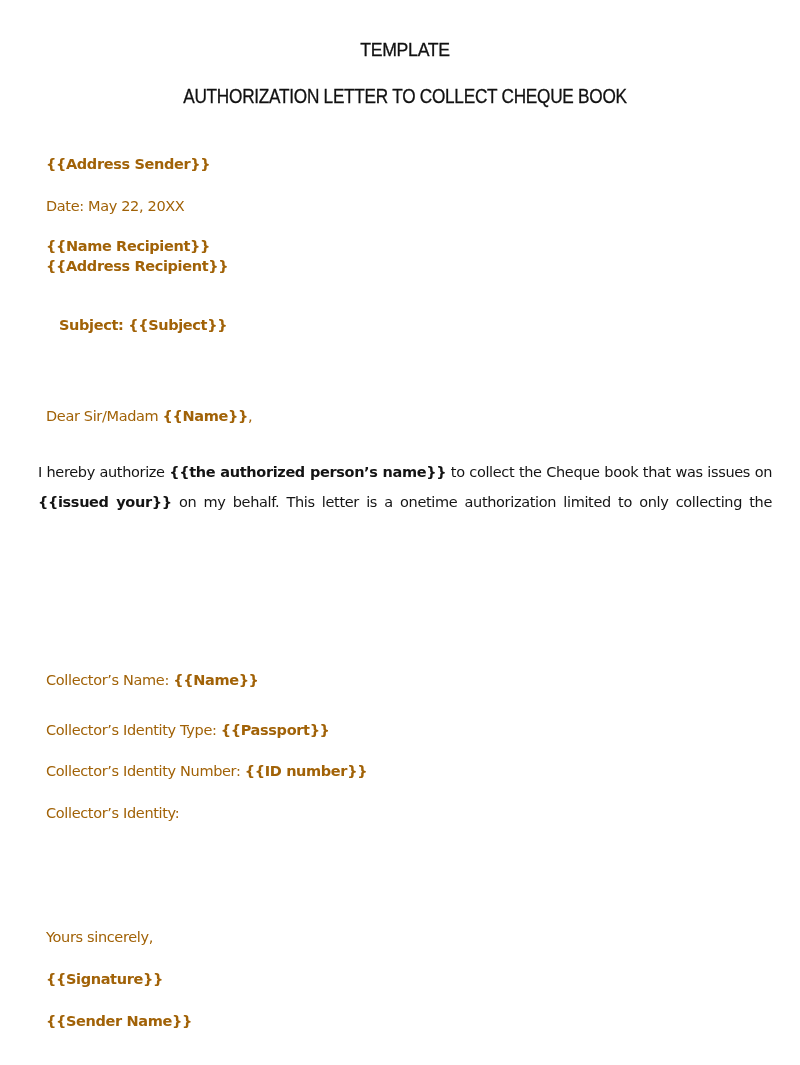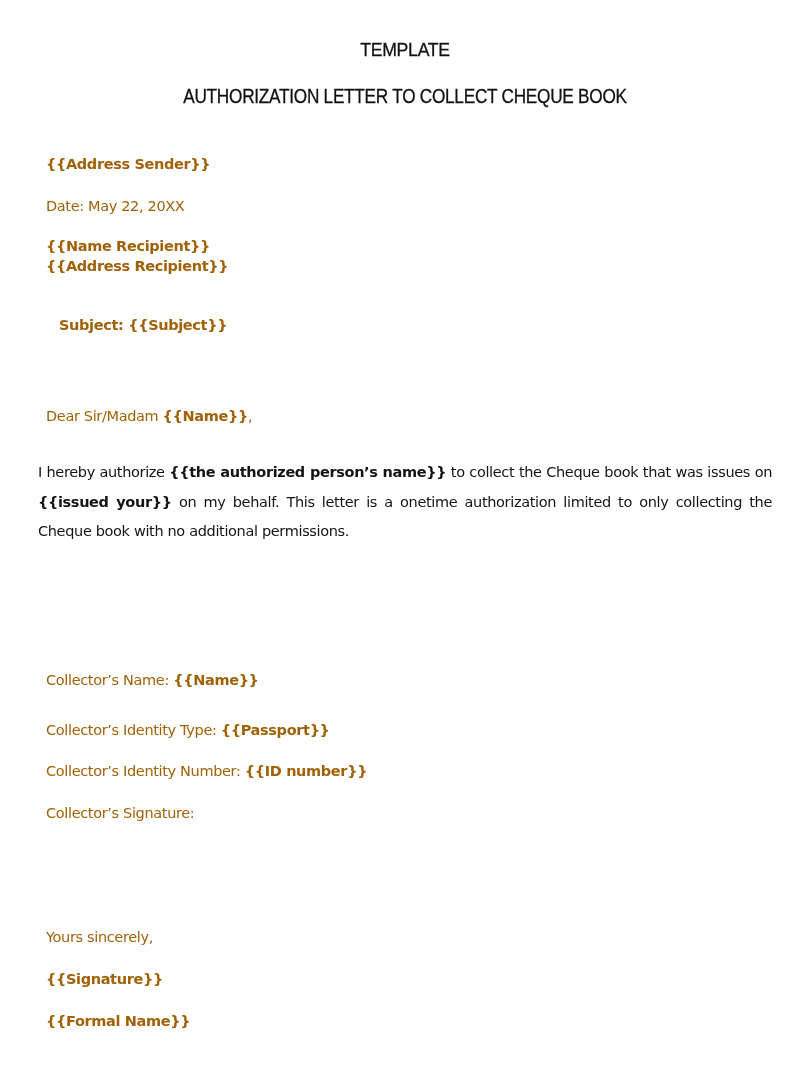--- a/index.html
+++ b/index.html
@@ -102,39 +102,36 @@
     <span>Dear Sir/Madam </span><span class="b">{{Name}}</span><span>,</span>
   </div>
 
   <div class="para" style="top:458px;">
     <div class="pl" style="white-space: nowrap; display: block; letter-spacing: -0.350143px;">
       <span>I hereby authorize </span><span class="b">{{the authorized person’s name}}</span><span> to collect the Cheque book that was issues on</span>
     </div>
     <div class="pl" style="white-space: nowrap; display: block;">
       <span class="b">{{issued your}}</span><span> on my behalf. This letter is a onetime authorization limited to only collecting the</span>
     </div>
-    <div class="pl last">
-      <span>Cheque book with no additional permissions.</span>
-    </div>
   </div>
 
 
   <div class="line" style="top:672px;">
     <span>Collector’s Name: </span><span class="b">{{Name}}</span>
   </div>
 
   <div class="line" style="top:722px;">
     <span>Collector’s Identity Type: </span><span class="b">{{Passport}}</span>
   </div>
 
   <div class="line" style="top:763px;">
     <span>Collector’s Identity Number: </span><span class="b">{{ID number}}</span>
   </div>
 
-  <div class="line" style="top:805px;">Collector’s Signature:</div>
+  <div class="line" style="top:805px;">Collector’s Identity:</div>
 
   <div class="line" style="top:929px;">Yours sincerely,</div>
 
   <div class="line b" style="top:971px;">{{Signature}}</div>
 
-  <div class="line b" style="top:1013px;">{{Formal Name}}</div>
+  <div class="line b" style="top:1013px;">{{Sender Name}}</div>
 
 </div>
 
 </body></html>

